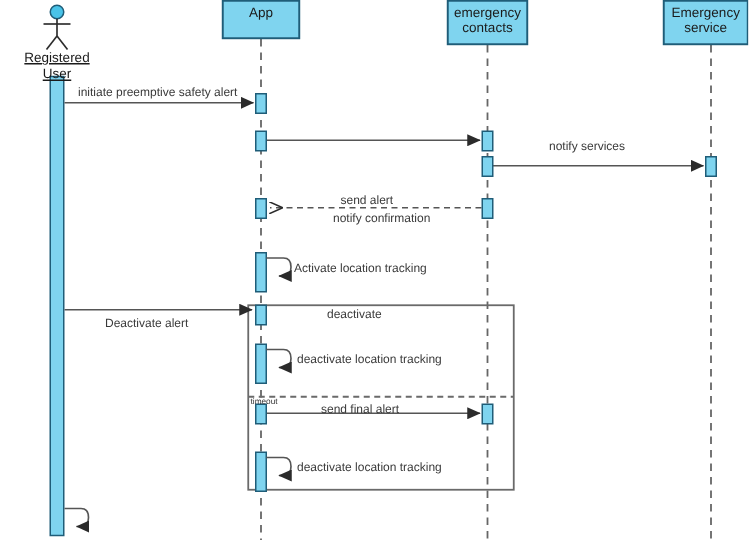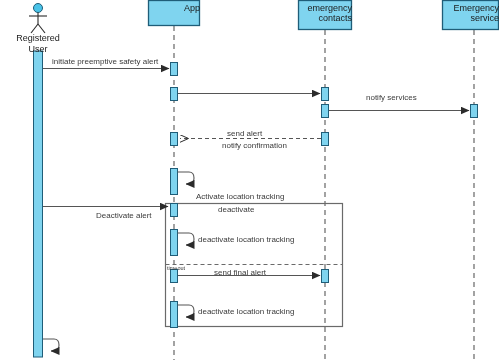--- a/index.html
+++ b/index.html
@@ -31,21 +31,21 @@
     font-size: 8px;
     color: #3a3a3a;
     white-space: nowrap;
     line-height: 10px;
   }
   .hdr-label {
     position: absolute;
     font-family: "Liberation Sans", sans-serif;
     font-size: 9px;
     color: #1b1b1b;
-    text-align: right;
+    text-align: center;
     line-height: 10px;
     white-space: nowrap;
   }
   .actor-label {
     position: absolute;
     font-family: "Liberation Sans", sans-serif;
     font-size: 9px;
     color: #1b1b1b;
     text-align: center;
     line-height: 11px;
@@ -152,21 +152,21 @@
     <g>
       <rect x="170.5" y="301.5" width="7" height="26" fill="#7fd4ef" stroke="#1f5d78" stroke-width="1"></rect>
       <path d="M177.5,305 L189,305 Q194,305 194,311 Q194,317 189,317 L186,317" fill="none" stroke="#555555" stroke-width="1.1" marker-end="url(#arrowFilledSelf)"></path>
     </g>
 
     <g>
       <path d="M43,339 L54,339 Q59,339 59,345 Q59,351 54,351 L51,351" fill="none" stroke="#555555" stroke-width="1.1" marker-end="url(#arrowFilledSelf)"></path>
     </g>
   </svg>
 
-  <div class="actor-label" style="left:8px; top:33px; width:60px;">
+  <div class="actor-label" style="left:8px; top:33px; width:60px;text-decoration:underline;">
     <div>Registered</div>
     <div>User</div>
   </div>
 
   <div class="hdr-label" style="left:148px; top:3px; width:52px;">
     <div>App</div>
   </div>
 
   <div class="hdr-label" style="left:298px; top:3px; width:54px;">
     <div>emergency</div>
@@ -179,23 +179,23 @@
   </div>
 
   <div class="lbl" style="left:52px; top:57px;text-align:right;">initiate preemptive safety alert</div>
 
   <div class="lbl" style="left:227px; top:81px;margin-top:48px;">send alert</div>
 
   <div class="lbl" style="left:366px; top:93px;text-align:right;">notify services</div>
 
   <div class="lbl" style="left:222px; top:141px;">notify confirmation</div>
 
-  <div class="lbl" style="left:196px; top:174px;margin-top:18px;">Activate location tracking</div>
-
-  <div class="lbl" style="left:96px; top:211px;">Deactivate alert</div>
+  <div class="lbl" style="left:196px; top:174px;">Activate location tracking</div>
+
+  <div class="lbl" style="left:70px; top:211px;">Deactivate alert</div>
 
   <div class="lbl" style="left:190px; top:205px;margin-left:28px;">deactivate</div>
 
   <div class="lbl" style="left:198px; top:235px;">deactivate location tracking</div>
 
   <div class="lbl" style="left:214px; top:268px;">send final alert</div>
 
   <div class="lbl" style="left:198px; top:307px;">deactivate location tracking</div>
 
 

